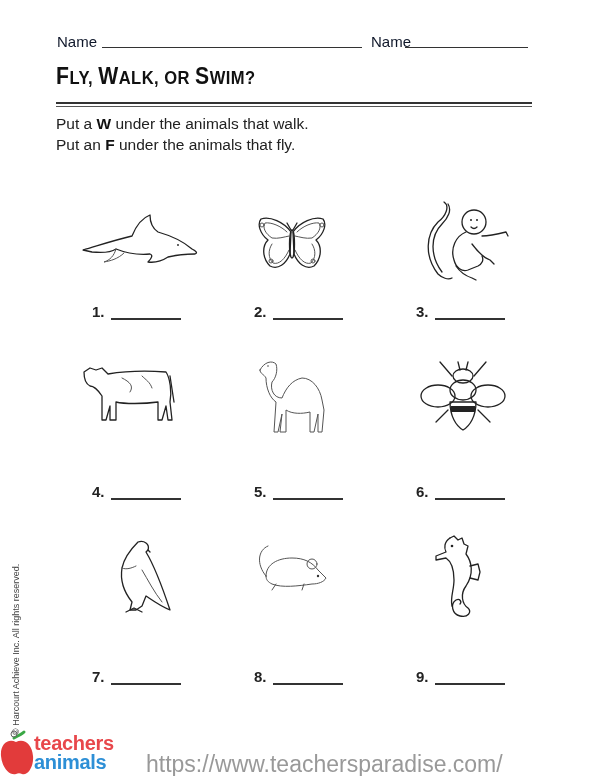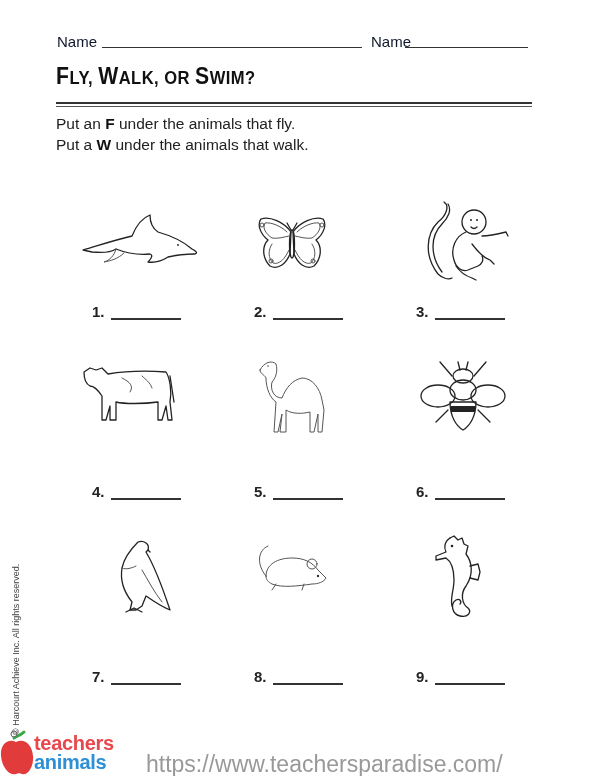--- a/index.html
+++ b/index.html
@@ -31,22 +31,22 @@
 <div class="abs hdr-label" style="left:371px; top:33px;">Name</div>
 <div class="abs hdr-line" style="left:405px; top:47px; width:123px;"></div>
 
 <div class="abs title" style="left:56px; top:63px;">
   <span>F</span><span class="sc">LY, </span><span>W</span><span class="sc">ALK, </span><span class="sc">OR </span><span>S</span><span class="sc">WIM?</span>
 </div>
 <div class="abs rule1" style="left:56px; top:102px; width:476px;"></div>
 <div class="abs rule2" style="left:56px; top:106px; width:476px;"></div>
 
 <div class="abs instr" style="left:56px; top:113px;">
+  <div><span>Put a </span><b>W</b><span> under the animals that walk.</span></div>
   <div><span>Put an </span><b>F</b><span> under the animals that fly.</span></div>
-  <div><span>Put a </span><b>W</b><span> under the animals that walk.</span></div>
 </div>
 
 <div class="animal" style="left:80px; top:212px; width:120px; height:60px;">
   <svg width="120" height="60" viewBox="0 0 120 60">
     <path class="ln" d="M3,38 C20,33 35,28 52,24 C56,14 62,6 70,3 C70,10 72,16 78,20 C92,24 104,30 112,37 C116,39 118,41 115,42 C105,42 96,43 88,45 C82,49 76,51 68,50 C72,46 73,43 70,42 C58,43 46,41 36,37 C30,41 22,41 12,40 Z"></path>
     <path class="lnl" d="M36,37 C34,44 30,48 24,50 C30,49 38,47 44,41"></path>
     <circle cx="98" cy="33" r="0.9" fill="#222"></circle>
   </svg>
 </div>
 <div class="animal" style="left:256px; top:214px; width:72px; height:58px;">

